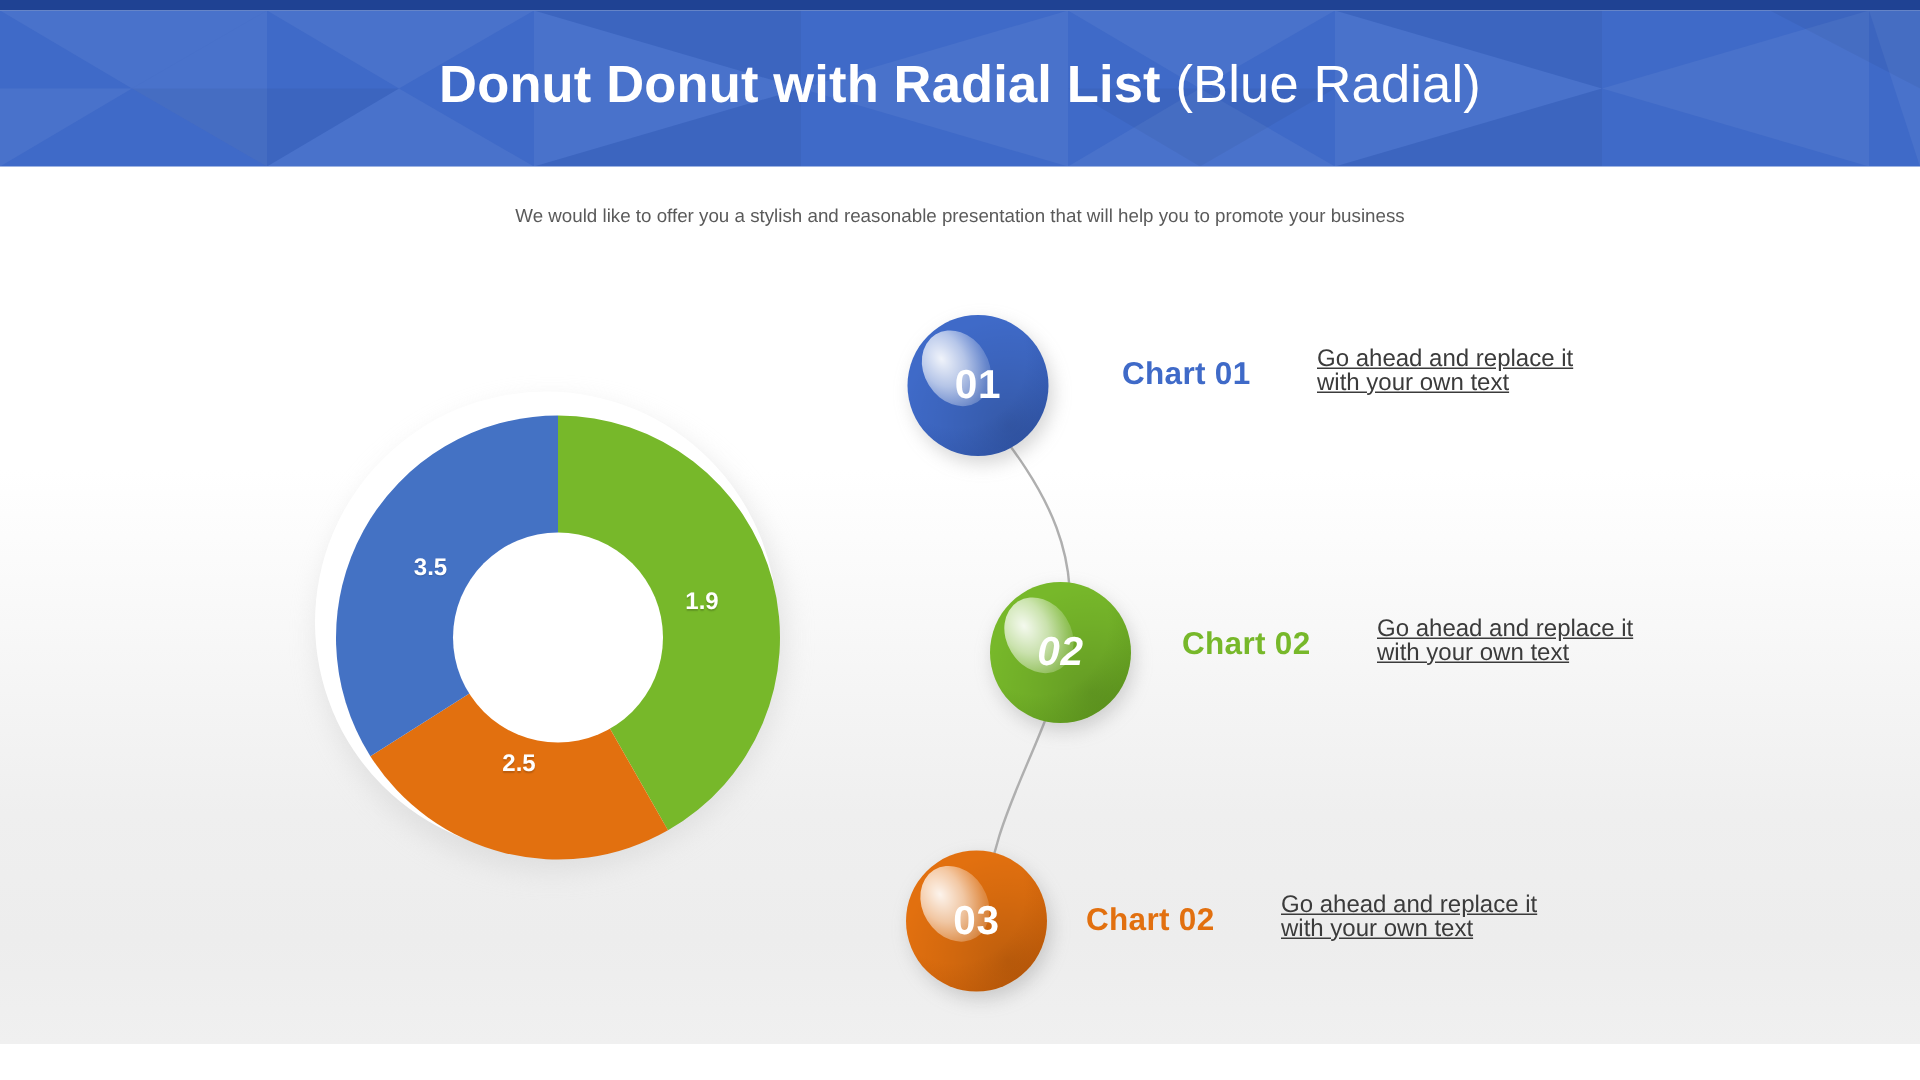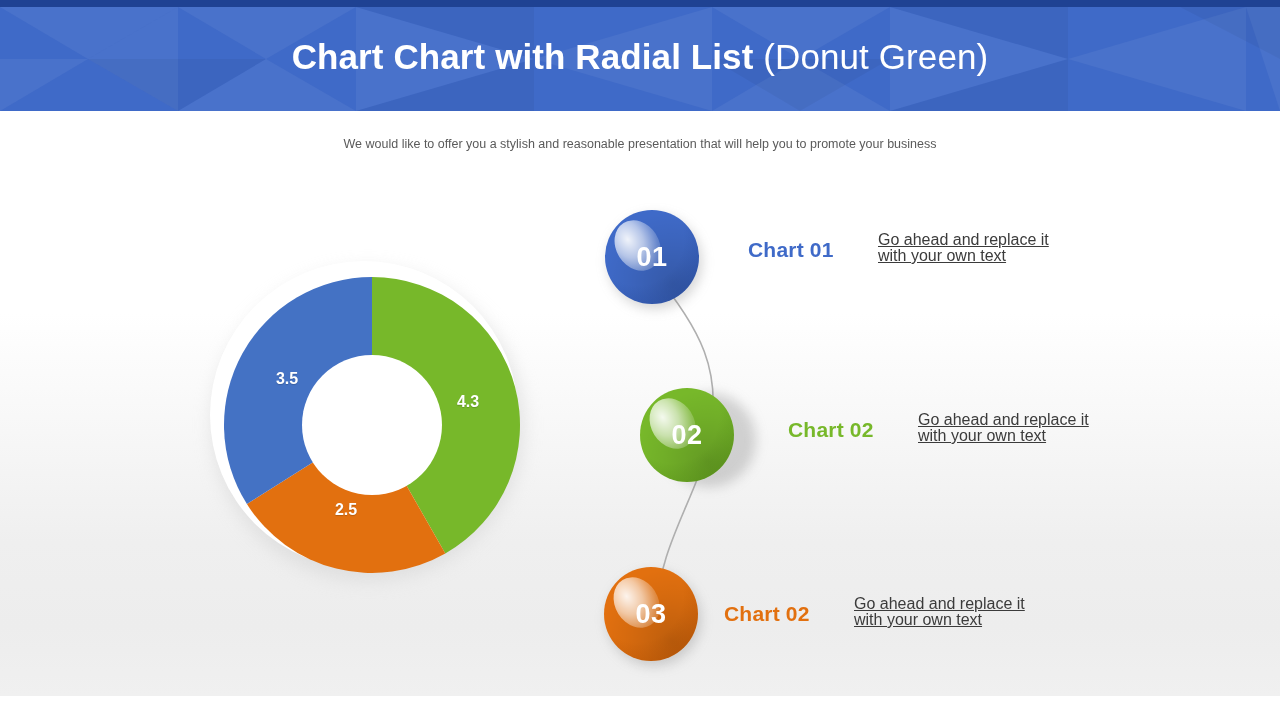--- a/index.html
+++ b/index.html
@@ -242,39 +242,39 @@
         <polygon points="356,0 534,0 534,52"></polygon>
         <polygon points="534,52 534,104 356,104"></polygon>
         <polygon points="712,52 890,52 800,104"></polygon>
         <polygon points="890,0 1068,0 1068,52"></polygon>
         <polygon points="1068,52 1068,104 890,104"></polygon>
         <polygon points="1180,0 1280,0 1280,52"></polygon>
       </g>
     </svg>
 
     <div class="header-title">
-      <span class="t-bold">Chart Chart with Radial List </span><span class="t-light">(Donut Green)</span>
+      <span class="t-bold">Donut Donut with Radial List </span><span class="t-light">(Blue Radial)</span>
     </div>
   </div>
 
   <div class="subtitle">We would like to offer you a stylish and reasonable presentation that will help you to promote your business</div>
 
   <div class="donut-wrap">
     <div class="donut-shadow"></div>
     <div class="donut-plate"></div>
     <svg class="donut-svg" viewBox="0 0 336 336">
       <g id="donut-slice-group">
           <path d="M 168 168 L 168 20 A 148 148 0 0 1 241.32788292799628 296.55746413685233 Z" fill="#77B82A"></path>
           <path d="M 168 168 L 241.32788292799628 296.55746413685233 A 148 148 0 0 1 42.901248683165335 247.08414770969438 Z" fill="#E2700F"></path>
           <path d="M 168 168 L 42.901248683165335 247.08414770969438 A 148 148 0 0 1 167.99999999999997 20 Z" fill="#4472C4"></path>
         </g>
       <circle cx="168" cy="168" r="70" fill="#ffffff"></circle>
     </svg>
     <div id="donut-labels">
-        <div class="donut-label" style="left: 264px; top: 145px;">4.3</div>
+        <div class="donut-label" style="left: 264px; top: 145px;">1.9</div>
         <div class="donut-label" style="left: 142px; top: 253px;">2.5</div>
         <div class="donut-label" style="left: 83px; top: 122px;">3.5</div>
       </div>
   </div>
 
   <svg class="connector" viewBox="0 0 340 500">
     <path id="connector-path" d="M 92 90 C 142 150, 162 192, 150 256 C 138 318, 100 360, 95 436" fill="none" stroke="#AFAFAF" stroke-width="1.6" stroke-linecap="round"></path>
   </svg>
 
   <div class="ritem" style="left:0;top:0;width:1280px;height:720px;pointer-events:none;">
@@ -284,21 +284,21 @@
       <div class="bgloss"></div>
       <div class="bnum">01</div>
     </div>
     <div class="rtitle" id="rtitle-0" style="left: 748px; top: 238px; pointer-events: auto; color: rgb(63, 106, 200);">Chart 01</div>
     <div class="rdesc" style="left:878px; top:232px;">Go ahead and replace it
 with  your own text</div>
   </div>
 
   <div class="ritem" style="left:0;top:0;width:1280px;height:720px;pointer-events:none;">
     <div class="bubble-shadow" style="left:662px; top:393px;"></div>
-    <div class="bubble" id="bubble-1" style="left: 640px; top: 388px; pointer-events: auto; background: radial-gradient(circle at 34% 30%, rgb(119, 184, 42) 0%, rgb(119, 184, 42) 52%, rgb(94, 154, 28) 100%);">
+    <div class="bubble" id="bubble-1" style="left: 660px; top: 388px; pointer-events: auto; background: radial-gradient(circle at 34% 30%, rgb(119, 184, 42) 0%, rgb(119, 184, 42) 52%, rgb(94, 154, 28) 100%); font-style: italic;">
       <div class="bshade"></div>
       <div class="bgloss"></div>
       <div class="bnum">02</div>
     </div>
     <div class="rtitle" id="rtitle-1" style="left: 788px; top: 418px; pointer-events: auto; color: rgb(119, 184, 42);">Chart 02</div>
     <div class="rdesc" style="left:918px; top:412px;">Go ahead and replace it
 with  your own text</div>
   </div>
 
   <div class="ritem" style="left:0;top:0;width:1036px;height:720px;pointer-events:none;">

